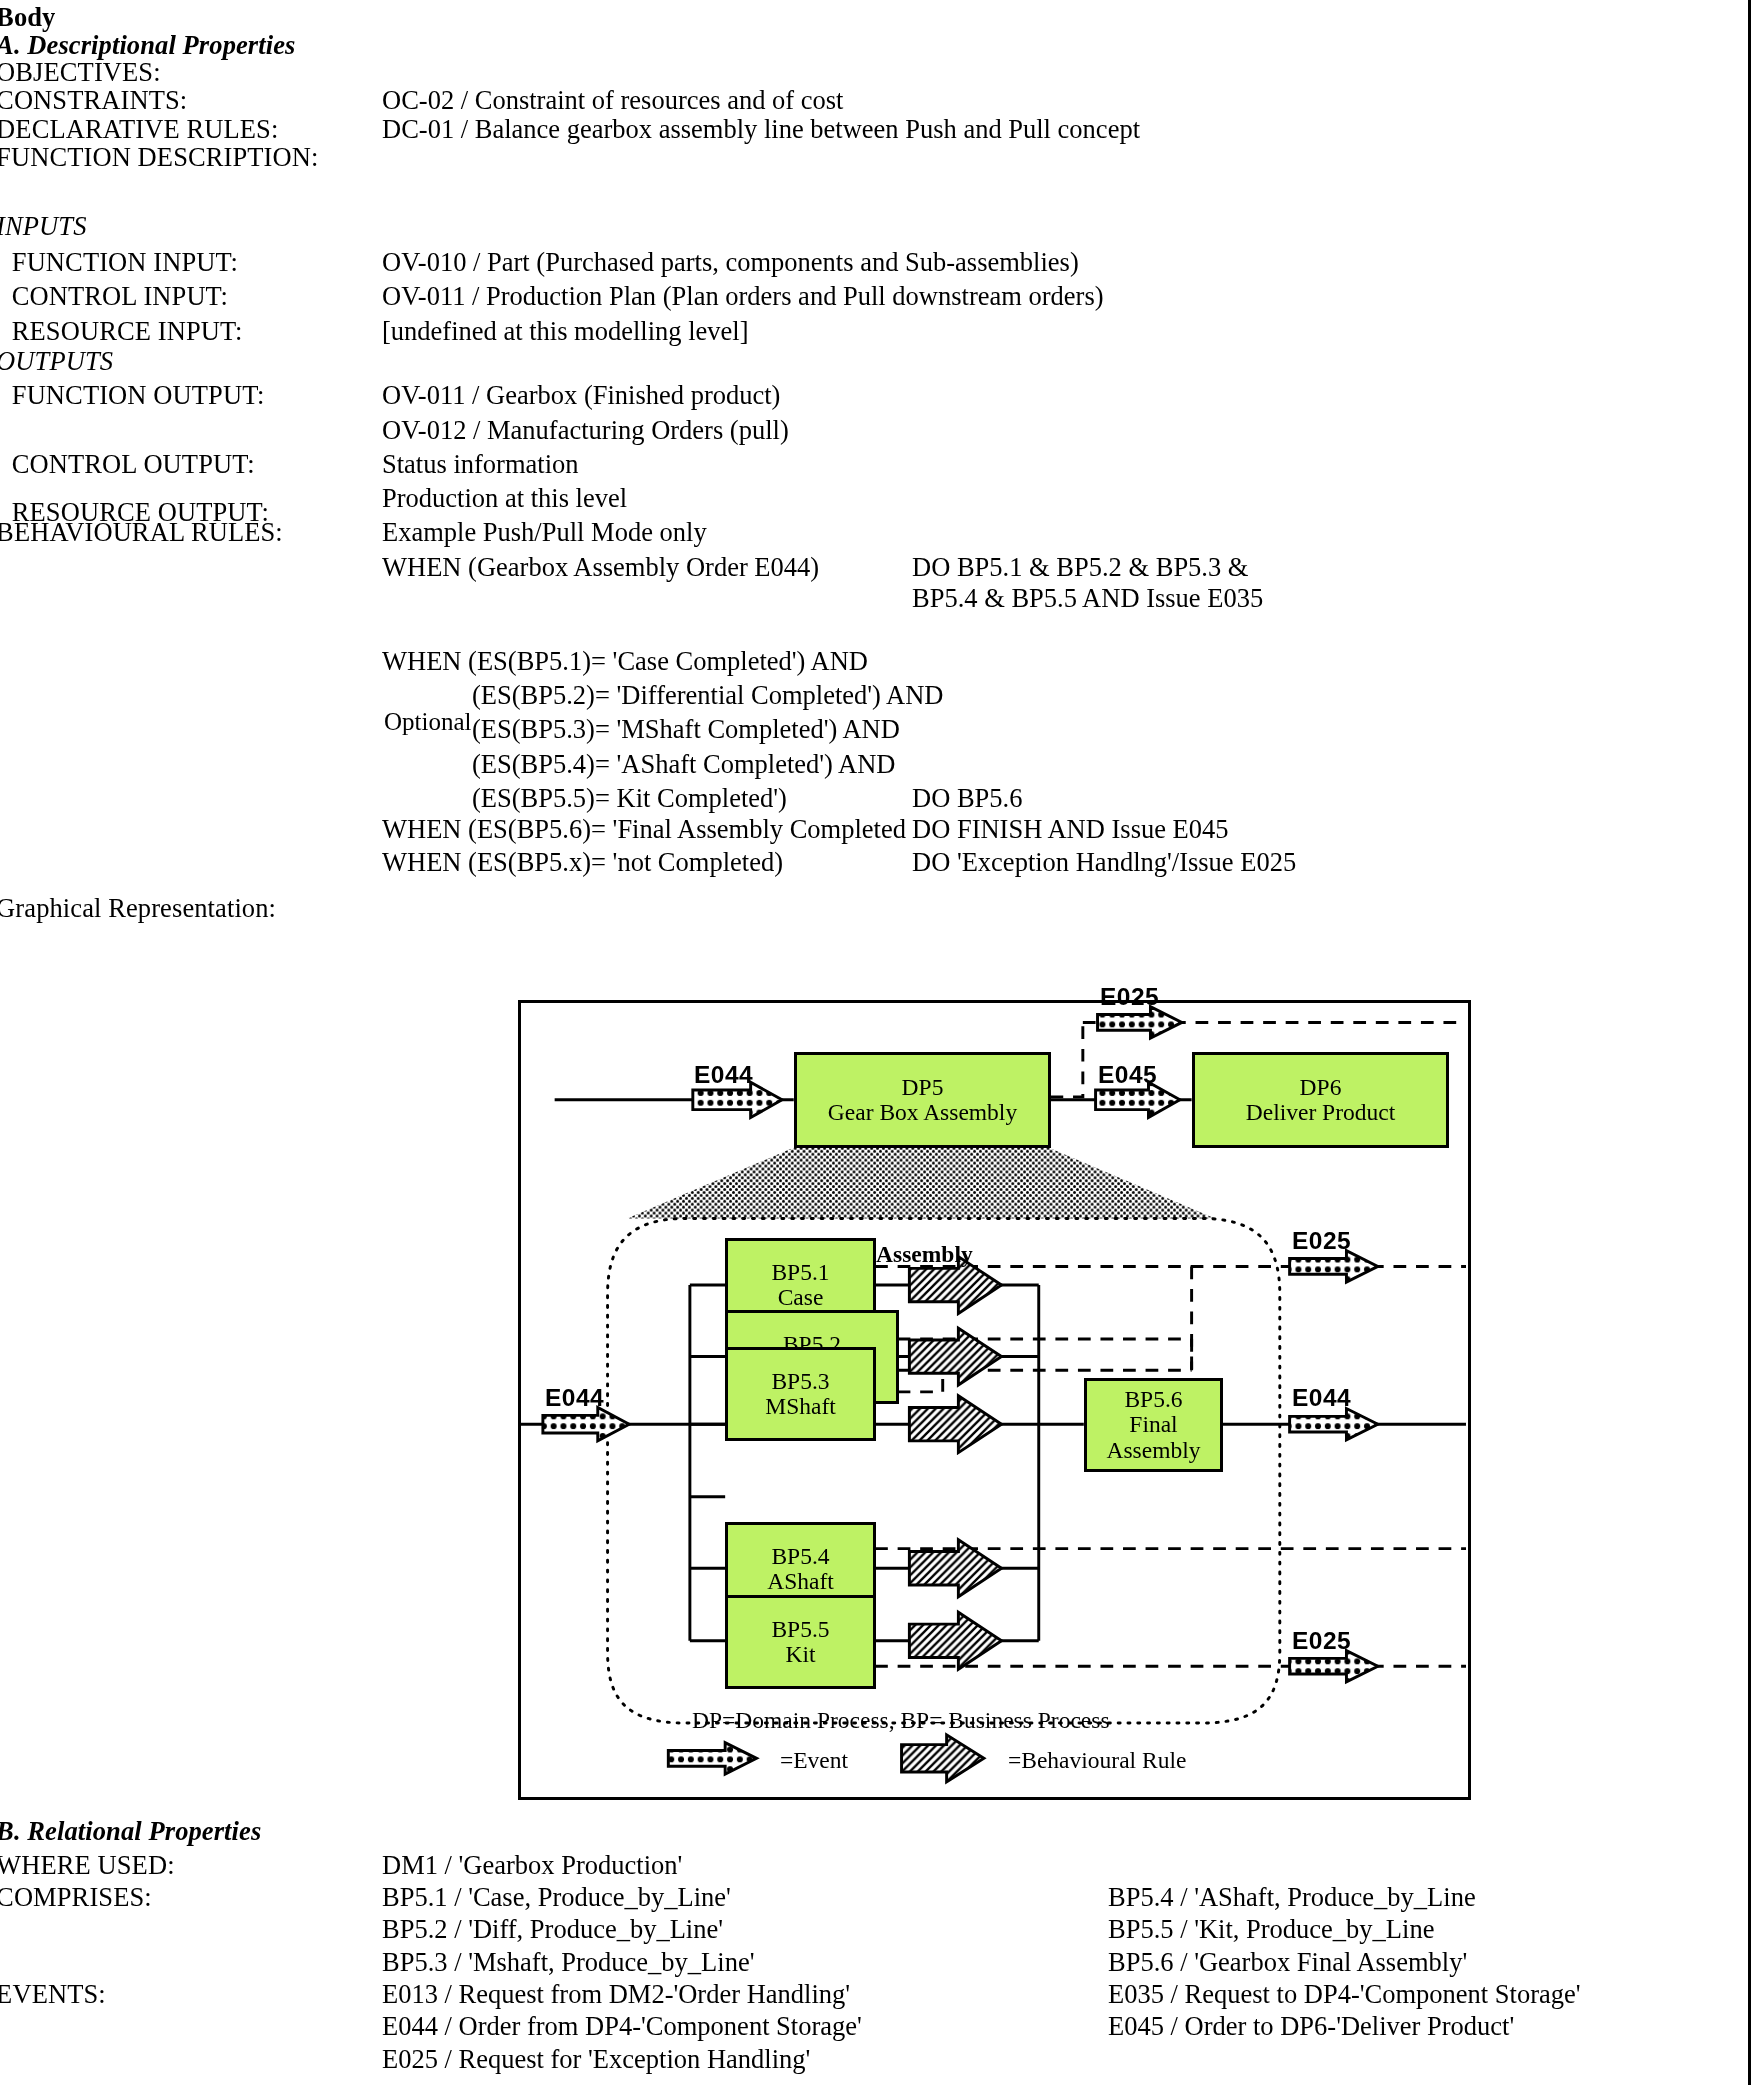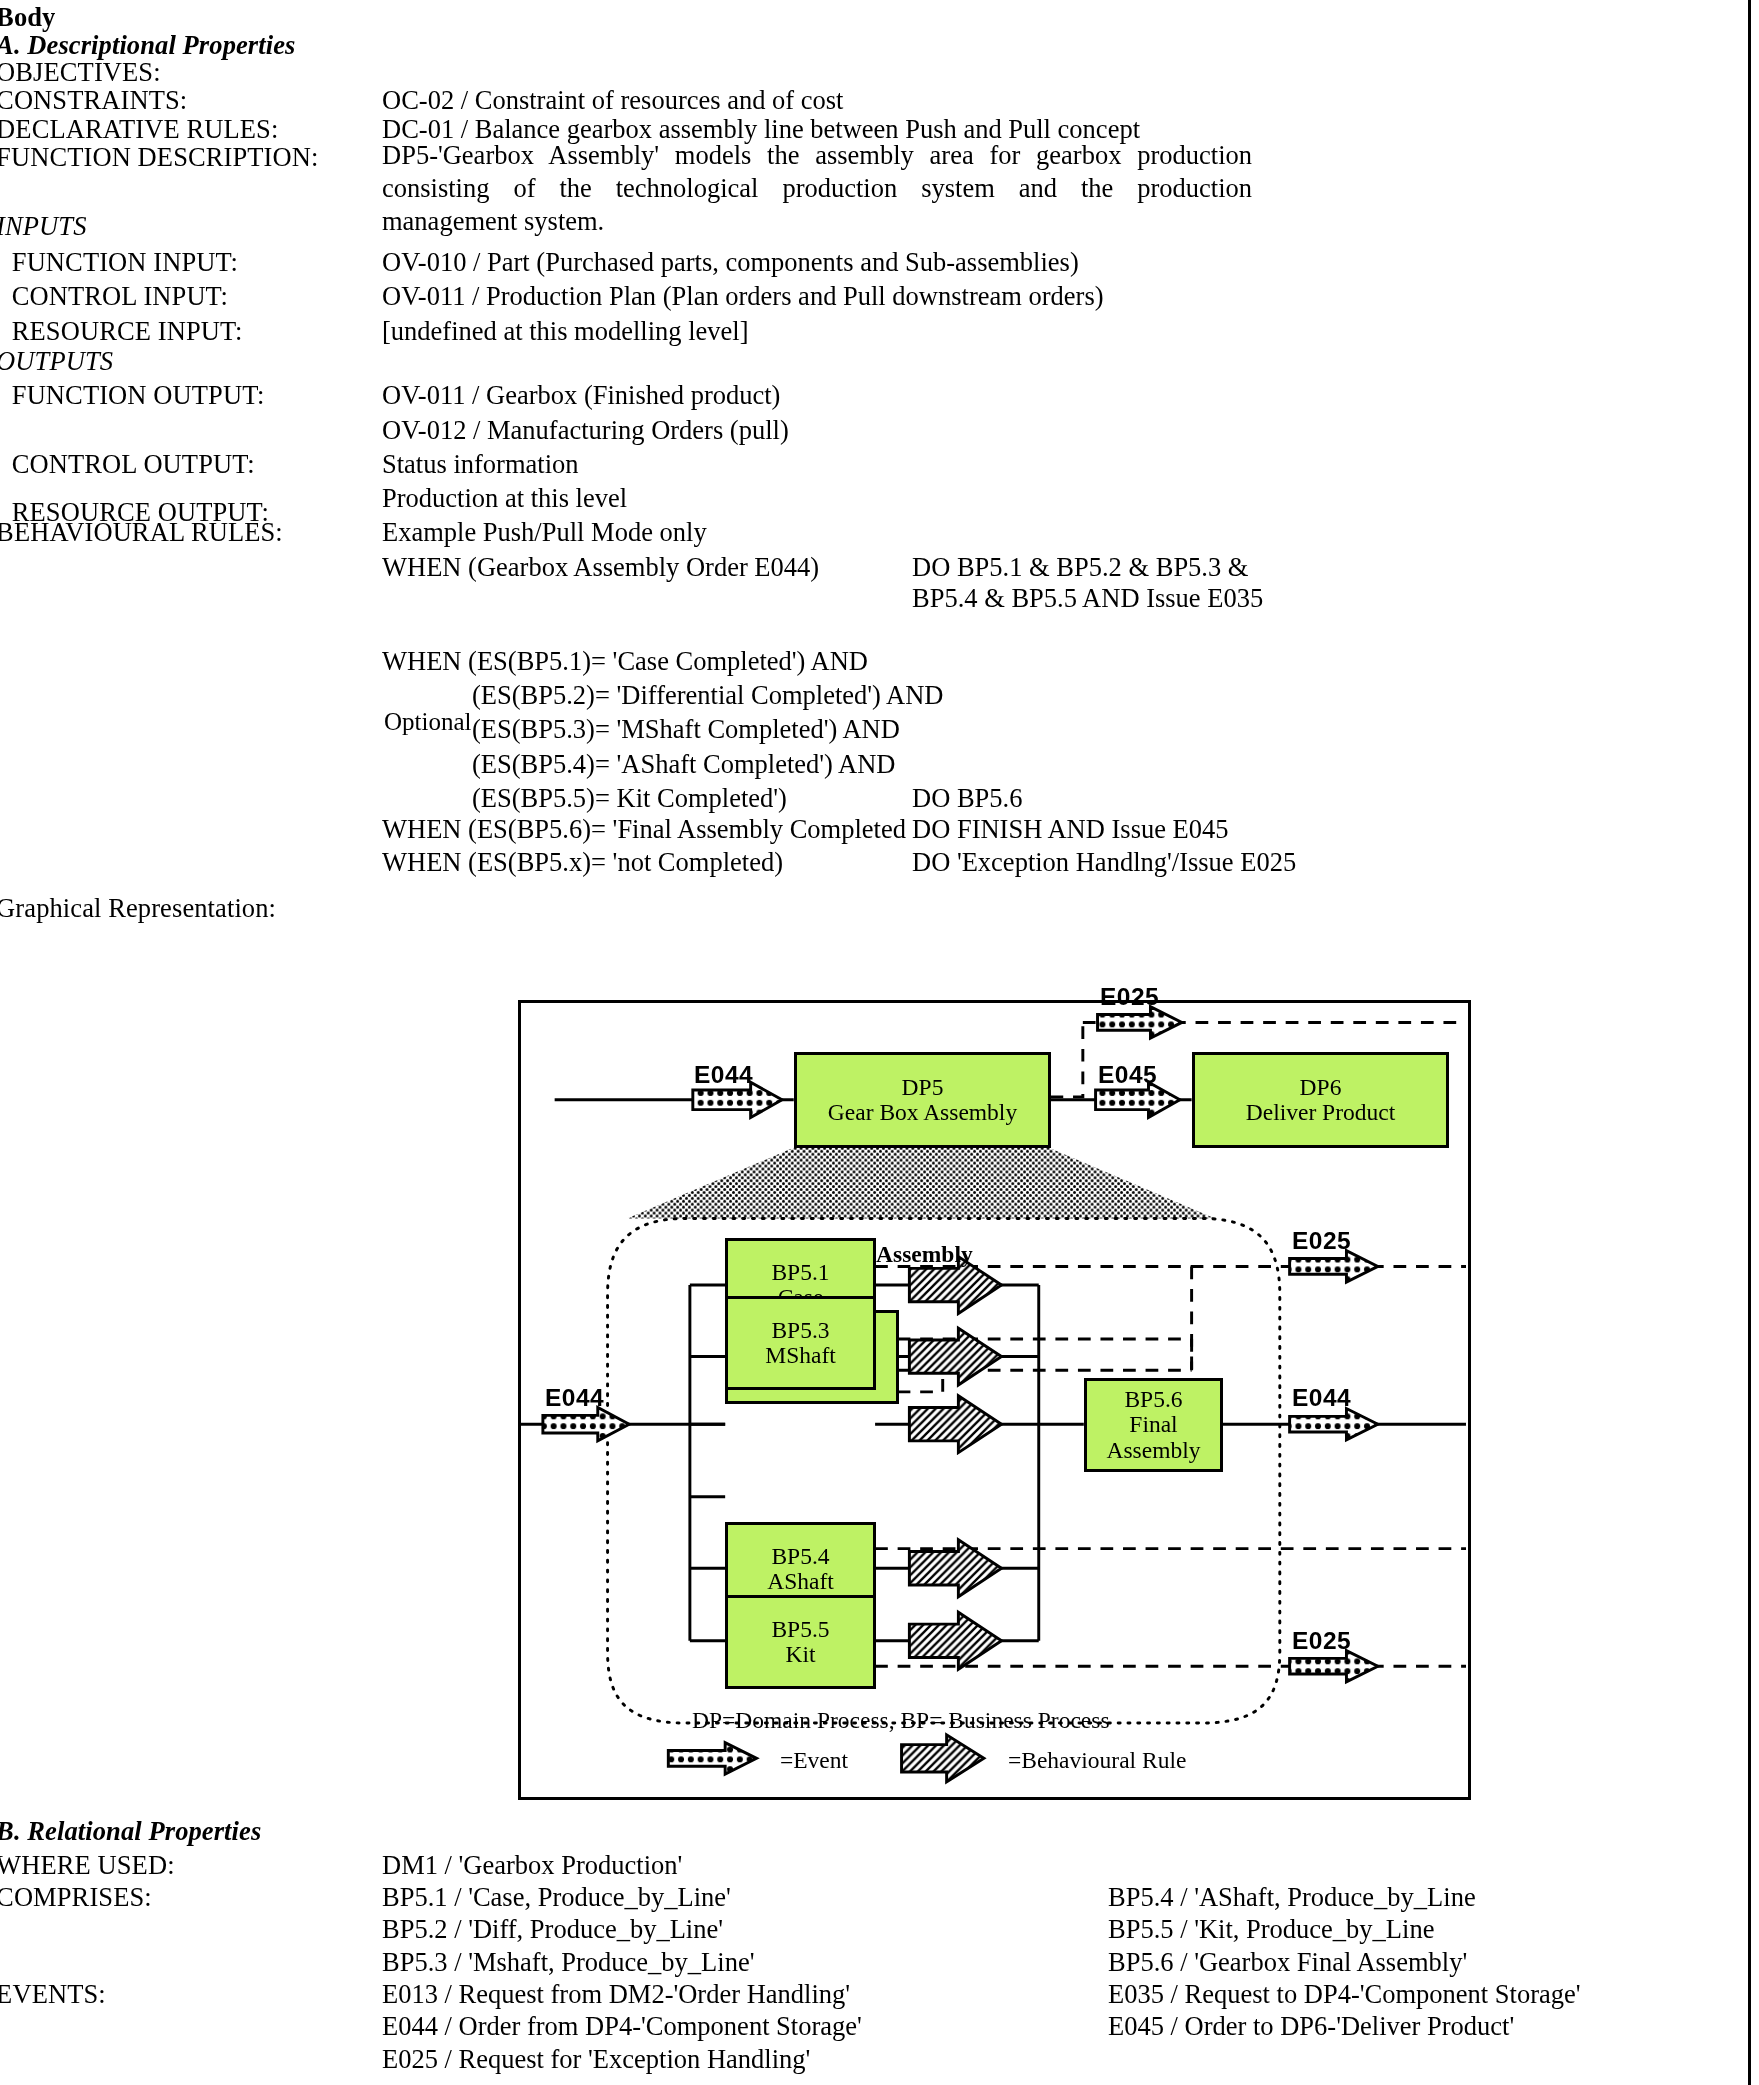--- a/index.html
+++ b/index.html
@@ -59,21 +59,20 @@
 
   <div class="t lbl col-label" style="top:59px;">OBJECTIVES:</div>
 
   <div class="t lbl col-label" style="top:87px;">CONSTRAINTS:</div>
   <div class="t val col-val" style="top:87px;">OC-02 / Constraint of resources and of cost</div>
 
   <div class="t lbl col-label" style="top:116px;">DECLARATIVE RULES:</div>
   <div class="t val col-val" style="top:116px;">DC-01 / Balance gearbox assembly line between Push and Pull concept</div>
 
   <div class="t lbl col-label" style="top:144px;">FUNCTION DESCRIPTION:</div>
-  <div class="wrapblk" style="left:382px;top:139px;width:870px;">DP5-'Gearbox Assembly' models the assembly area for gearbox production consisting of the technological production system and the  production management system.</div>
 
   <div class="t lbl ital col-label" style="top:213px;">INPUTS</div>
 
   <div class="t lbl col-label-ind" style="top:249px;">FUNCTION INPUT:</div>
   <div class="t val col-val" style="top:249px;">OV-010 / Part (Purchased parts, components and Sub-assemblies)</div>
 
   <div class="t lbl col-label-ind" style="top:283px;">CONTROL INPUT:</div>
   <div class="t val col-val" style="top:283px;">OV-011 / Production Plan (Plan orders and Pull downstream orders)</div>
 
   <div class="t lbl col-label-ind" style="top:318px;">RESOURCE INPUT:</div>
@@ -247,21 +246,21 @@
       <span>BP5.1</span><br>
       <span>Case</span>
     </div>
   </div>
   <div class="node" style="left:725px;top:1310px;width:174px;height:94px;">
     <div>
       <span>BP5.2</span><br>
       <span>Differential</span>
     </div>
   </div>
-  <div class="node" style="left:725px;top:1296px;width:151px;height:94px;">
+  <div class="node" style="left:725px;top:1347px;width:151px;height:94px;">
     <div>
       <span>BP5.3</span><br>
       <span>MShaft</span>
     </div>
   </div>
   <div class="node" style="left:725px;top:1522px;width:151px;height:94px;">
     <div>
       <span>BP5.4</span><br>
       <span>AShaft</span>
     </div>

